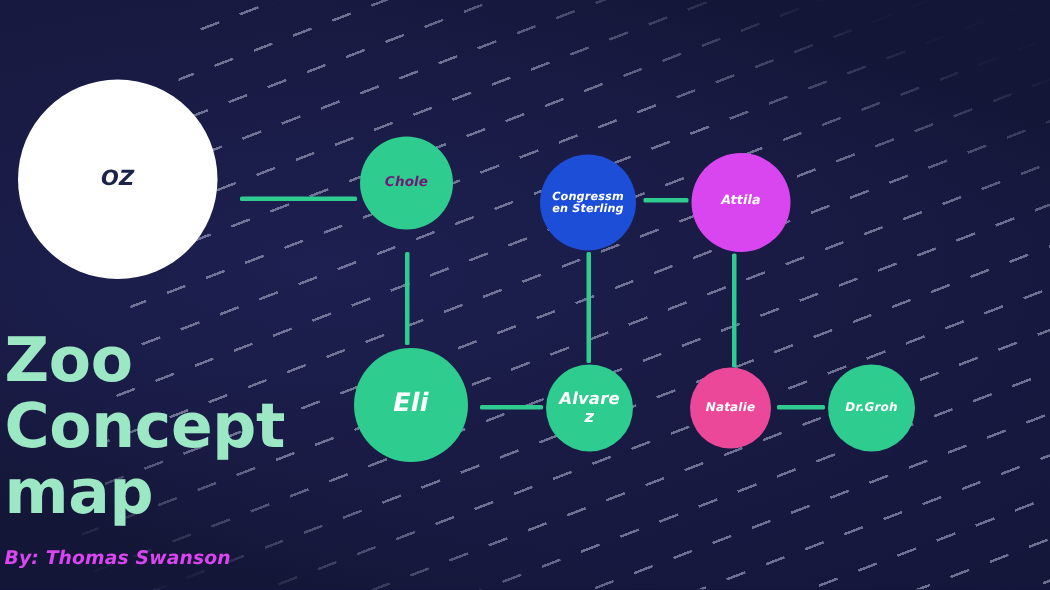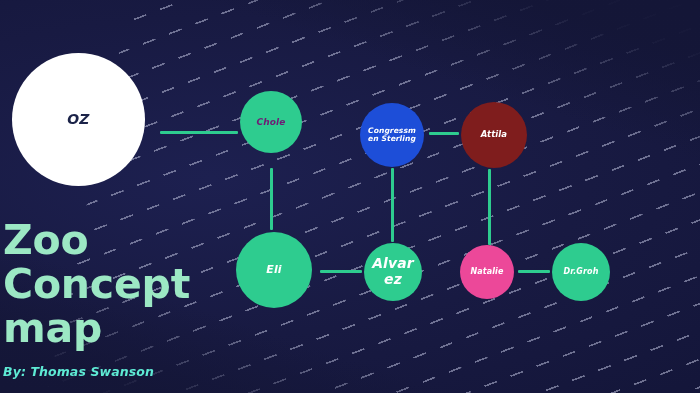--- a/index.html
+++ b/index.html
@@ -90,21 +90,21 @@
     letter-spacing: -0.2px;
     color: #9ce8c4;
     white-space: pre-line;
   }
   .slide-author {
     margin: 14px 0 0 3px;
     font-family: "DejaVu Sans", sans-serif;
     font-size: 12.5px;
     font-weight: 700;
     font-style: italic;
-    color: #5eead4;
+    color: #d946ef;
     letter-spacing: 0.1px;
   }
 
   
   .edge {
     position: absolute;
     background: #2ecc8f;
     border-radius: 1px;
   }
   .edge.h { height: 3px; }
@@ -162,28 +162,28 @@
   <div id="node-layer">
       <div class="node node-white" style="left: 12px; top: 53px; width: 133px; height: 133px; background: rgb(255, 255, 255); color: rgb(27, 35, 72);">
         <span class="node-label" style="font-size: 14px;">OZ</span>
       </div>
       <div class="node node-green" style="left: 240px; top: 91px; width: 62px; height: 62px; background: rgb(46, 204, 143); color: #701a75;">
         <span class="node-label" style="font-size: 9px;">Chole</span>
       </div>
       <div class="node node-green" style="left: 360px; top: 103px; width: 64px; height: 64px; background: #1d4ed8; color: rgb(255, 255, 255);">
         <span class="node-label" style="font-size: 7.5px;">Congressmen Sterling</span>
       </div>
-      <div class="node node-green" style="left: 461px; top: 102px; width: 66px; height: 66px; background: #7f1d1d; color: rgb(255, 255, 255); text-align: center;">
+      <div class="node node-green" style="left: 461px; top: 102px; width: 66px; height: 66px; background: #d946ef; color: rgb(255, 255, 255); text-align: center;">
         <span class="node-label" style="font-size: 8.5px;">Attila</span>
       </div>
       <div class="node node-green" style="left: 236px; top: 232px; width: 76px; height: 76px; background: rgb(46, 204, 143); color: rgb(255, 255, 255);">
-        <span class="node-label" style="font-size: 11px;">Eli</span>
+        <span class="node-label" style="font-size: 17px;">Eli</span>
       </div>
       <div class="node node-green" style="left: 364px; top: 243px; width: 58px; height: 58px; background: rgb(46, 204, 143); color: rgb(255, 255, 255);">
-        <span class="node-label" style="font-size: 14px; text-align: center;">Alvarez</span>
+        <span class="node-label" style="font-size: 11px; text-align: center;">Alvarez</span>
       </div>
       <div class="node node-green" style="left: 460px; top: 245px; width: 54px; height: 54px; background: #ec4899; color: rgb(255, 255, 255);">
         <span class="node-label" style="font-size: 8px;">Natalie</span>
       </div>
       <div class="node node-green" style="left: 552px; top: 243px; width: 58px; height: 58px; background: rgb(46, 204, 143); color: rgb(255, 255, 255); justify-content: center;">
         <span class="node-label" style="font-size: 8px;">Dr.Groh</span>
       </div>
     </div>
 
   <div class="title-block">

